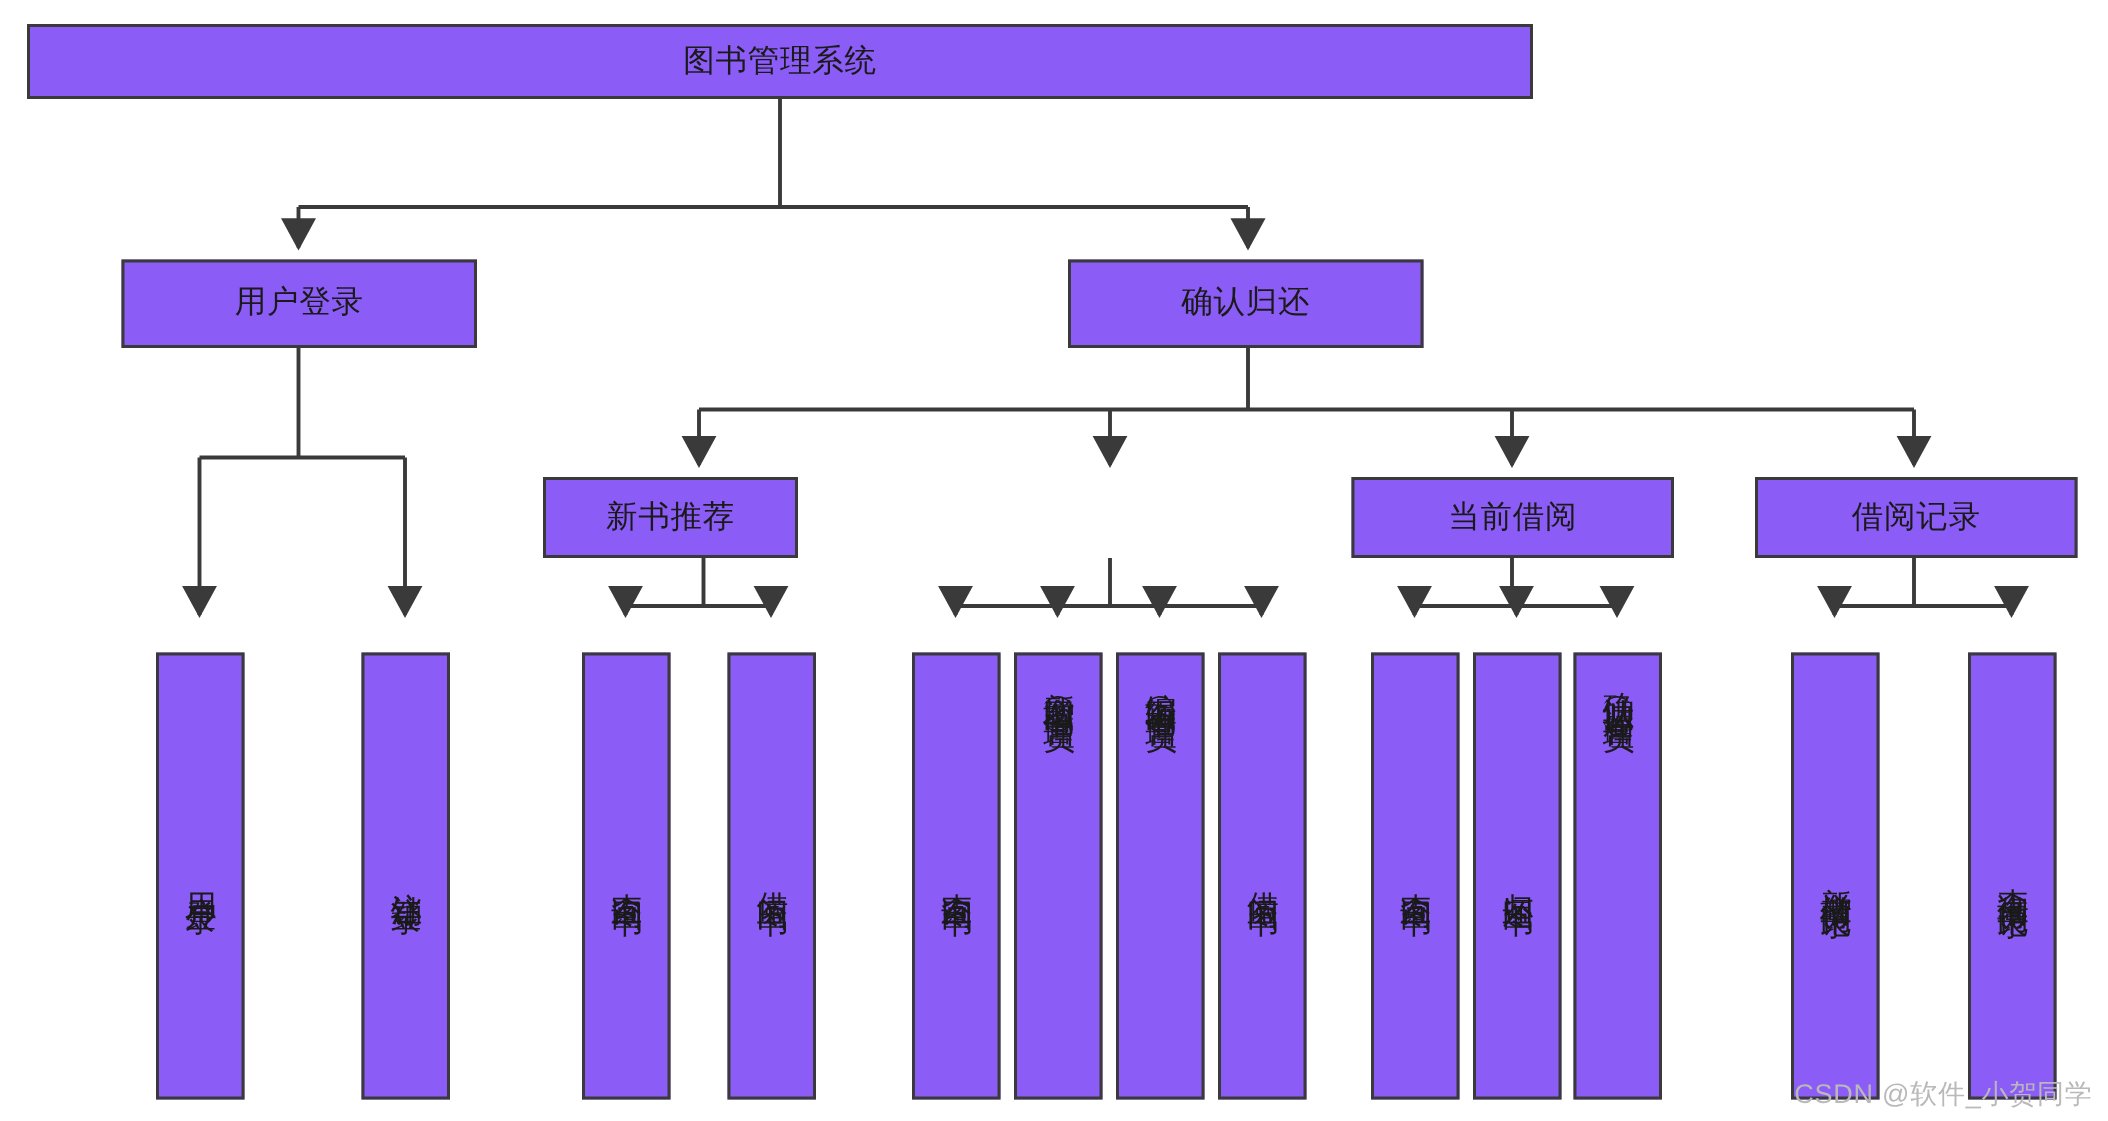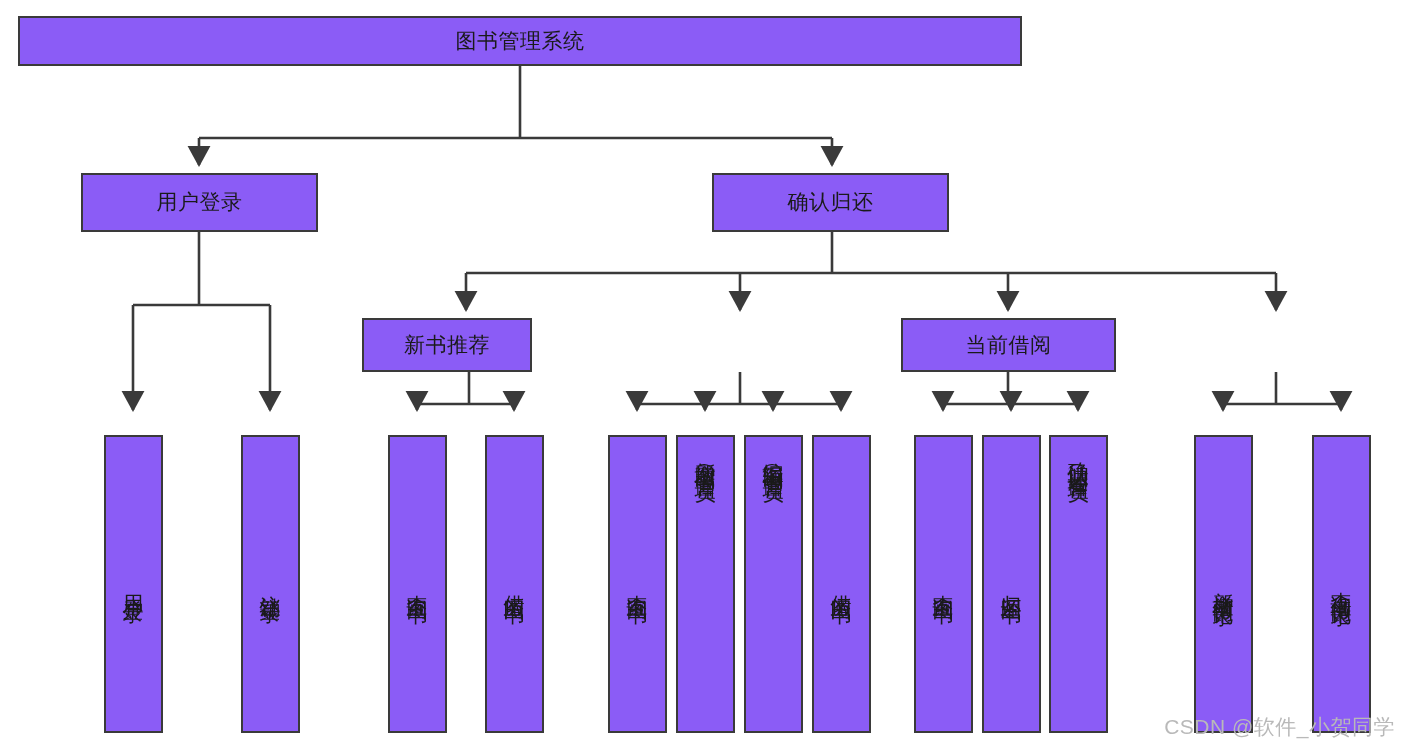--- a/index.html
+++ b/index.html
@@ -57,21 +57,21 @@
     line-height: 1;
   }
   .node-box.vertical.centered {
     align-items: center;
     padding-top: 0;
   }
   .watermark {
     position: absolute;
     right: 10px;
     bottom: 6px;
-    font-size: 21px;
+    font-size: 18px;
     color: #b9b9b9;
     white-space: nowrap;
     letter-spacing: 0.5px;
     pointer-events: none;
   }
 </style>
 </head>
 <body>
 
 <div id="diagram-root">
@@ -137,20 +137,23 @@
   <div class="node-box" style="left:712px; top:173px; width:237px; height:59px;">
     <span class="node-label">确认归还</span>
   </div>
 
   <div class="node-box" style="left:362px; top:318px; width:170px; height:54px;">
     <span class="node-label">新书推荐</span>
   </div>
   <div class="node-box" style="left:901px; top:318px; width:215px; height:54px;">
     <span class="node-label">当前借阅</span>
   </div>
+  <div class="node-box" style="left:1170px; top:318px; width:215px; height:54px;">
+    <span class="node-label">借阅记录</span>
+  </div>
 
   <div class="node-box vertical centered" style="left:104px; top:435px; width:59px; height:298px;">
     <span class="node-label">用户登录</span>
   </div>
   <div class="node-box vertical centered" style="left:241px; top:435px; width:59px; height:298px;">
     <span class="node-label">注销登录</span>
   </div>
 
   <div class="node-box vertical centered" style="left:388px; top:435px; width:59px; height:298px;">
     <span class="node-label">查询图书</span>

